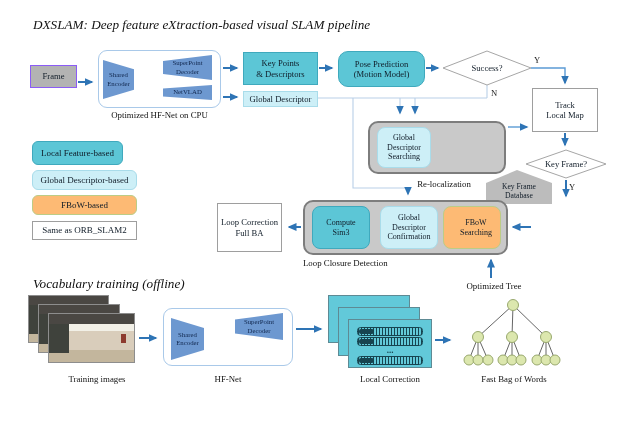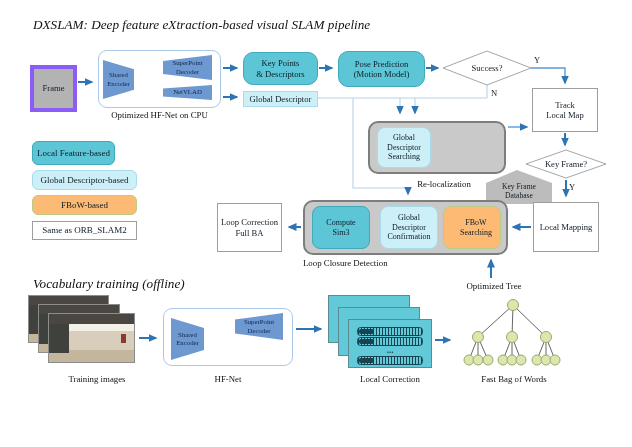--- a/index.html
+++ b/index.html
@@ -105,31 +105,31 @@
         <circle cx="537" cy="360" r="5"></circle>
           <circle cx="546" cy="360" r="5"></circle>
           <circle cx="555" cy="360" r="5"></circle>
       </g>
     </g>
   </svg>
 
   <div class="ittitle" style="left:33px;top:276px;">Vocabulary training (offline)</div>
   <div class="ittitle" style="left:33px;top:17px;">DXSLAM: Deep feature eXtraction-based visual SLAM pipeline</div>
 
-  <div class="box" style="left:30px;top:65px;width:47px;height:47px;background:#b3b3b3;border:4px solid #8b5cf6;">Frame</div>
+  <div class="box" style="left:30px;top:65px;width:47px;height:23px;background:#b3b3b3;border:1px solid #8b5cf6;">Frame</div>
 
   <div class="hfnet" style="left:98px;top:50px;width:123px;height:58px;"></div>
   <div class="trap trap-shrink" style="left:103px;top:60px;width:31px;height:39px;">Shared
 Encoder</div>
   <div class="trap trap-grow" style="left:163px;top:55px;width:49px;height:25px;">SuperPoint
 Decoder</div>
   <div class="trap trap-grow" style="left:163px;top:85px;width:49px;height:15px;">NetVLAD</div>
   <div class="cap" style="left:98px;top:110px;width:123px;">Optimized HF-Net on CPU</div>
 
-  <div class="box teal" style="left:243px;top:52px;width:75px;height:33px;border-radius:10px;">Key Points
+  <div class="box teal" style="left:243px;top:52px;width:75px;height:33px;">Key Points
 &amp; Descriptors</div>
   <div class="box cyan" style="left:243px;top:91px;width:75px;height:16px;">Global Descriptor</div>
   <div class="box teal r10" style="left:338px;top:51px;width:87px;height:36px;">Pose Prediction
 (Motion Model)</div>
 
   <div class="diamond-label" style="left:449px;top:53px;width:76px;height:30px;">Success?</div>
   <div class="small-label" style="left:534px;top:55px;">Y</div>
   <div class="small-label" style="left:491px;top:88px;">N</div>
 
   <div class="box whitebox" style="left:532px;top:88px;width:66px;height:44px;">Track
@@ -140,38 +140,37 @@
 Descriptor
 Searching</div>
   <div class="cap" style="left:400px;top:179px;width:88px;">Re-localization</div>
 
   <div class="diamond-label" style="left:531px;top:151px;width:70px;height:26px;">Key Frame?</div>
   <div class="small-label" style="left:569px;top:182px;">Y</div>
 
   <div class="diamond-label" style="left:486px;top:179px;width:66px;height:24px;font-size:7.6px;white-space:pre-line;">Key Frame
 Database</div>
 
-  <div class="box whitebox" style="left:533px;top:202px;width:66px;height:50px;">Local Mapping</div>
 
   <div class="grayc" style="left:303px;top:200px;width:205px;height:55px;"></div>
   <div class="box teal r8" style="left:312px;top:206px;width:58px;height:43px;font-size:8px;">Compute
 Sim3</div>
   <div class="box cyan r8" style="left:380px;top:206px;width:58px;height:43px;font-size:8px;">Global
 Descriptor
 Confirmation</div>
   <div class="box green r8" style="left:443px;top:206px;width:58px;height:43px;font-size:8px;padding-left:8px;">FBoW
 Searching</div>
   <div class="cap" style="left:303px;top:258px;width:120px;text-align:left;">Loop Closure Detection</div>
 
   <div class="box whitebox" style="left:217px;top:203px;width:65px;height:49px;">Loop Correction
 Full BA</div>
 
   <div class="cap" style="left:454px;top:281px;width:80px;">Optimized Tree</div>
 
-  <div class="box teal r6" style="left:32px;top:141px;width:83px;height:24px;font-size:9px;">Local Feature-based</div>
+  <div class="box teal r6" style="left:32px;top:141px;width:91px;height:24px;font-size:9px;">Local Feature-based</div>
   <div class="box cyan r6" style="left:32px;top:170px;width:105px;height:20px;font-size:9px;">Global Descriptor-based</div>
   <div class="box green r6" style="left:32px;top:195px;width:105px;height:20px;font-size:9px;">FBoW-based</div>
   <div class="box whitebox" style="left:32px;top:221px;width:105px;height:19px;font-size:9px;">Same as ORB_SLAM2</div>
 
   <div class="photo" style="left:28px;top:295px;width:81px;height:48px;">
     <div class="ceil"></div>
       <div class="lights"></div>
       <div class="wall"></div>
       <div class="floor"></div>
       <div class="doors"></div>

